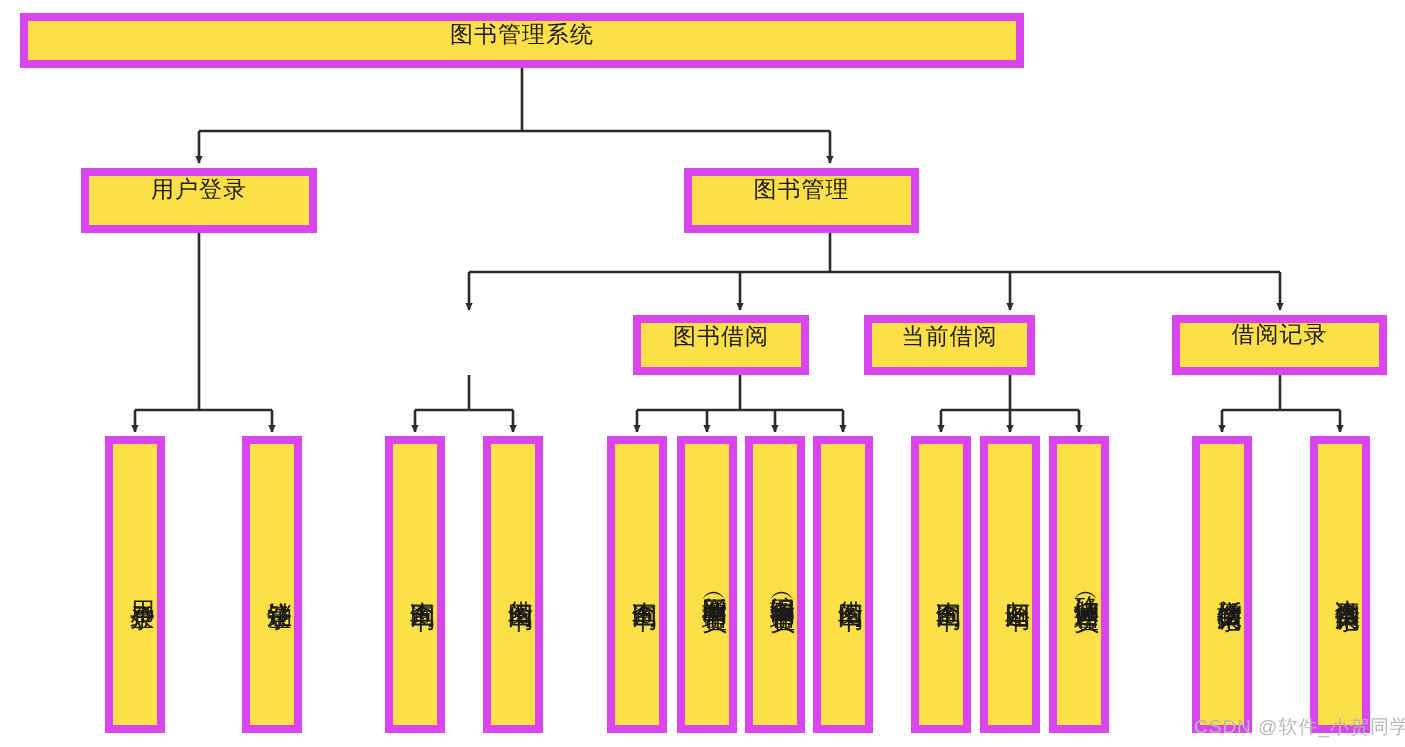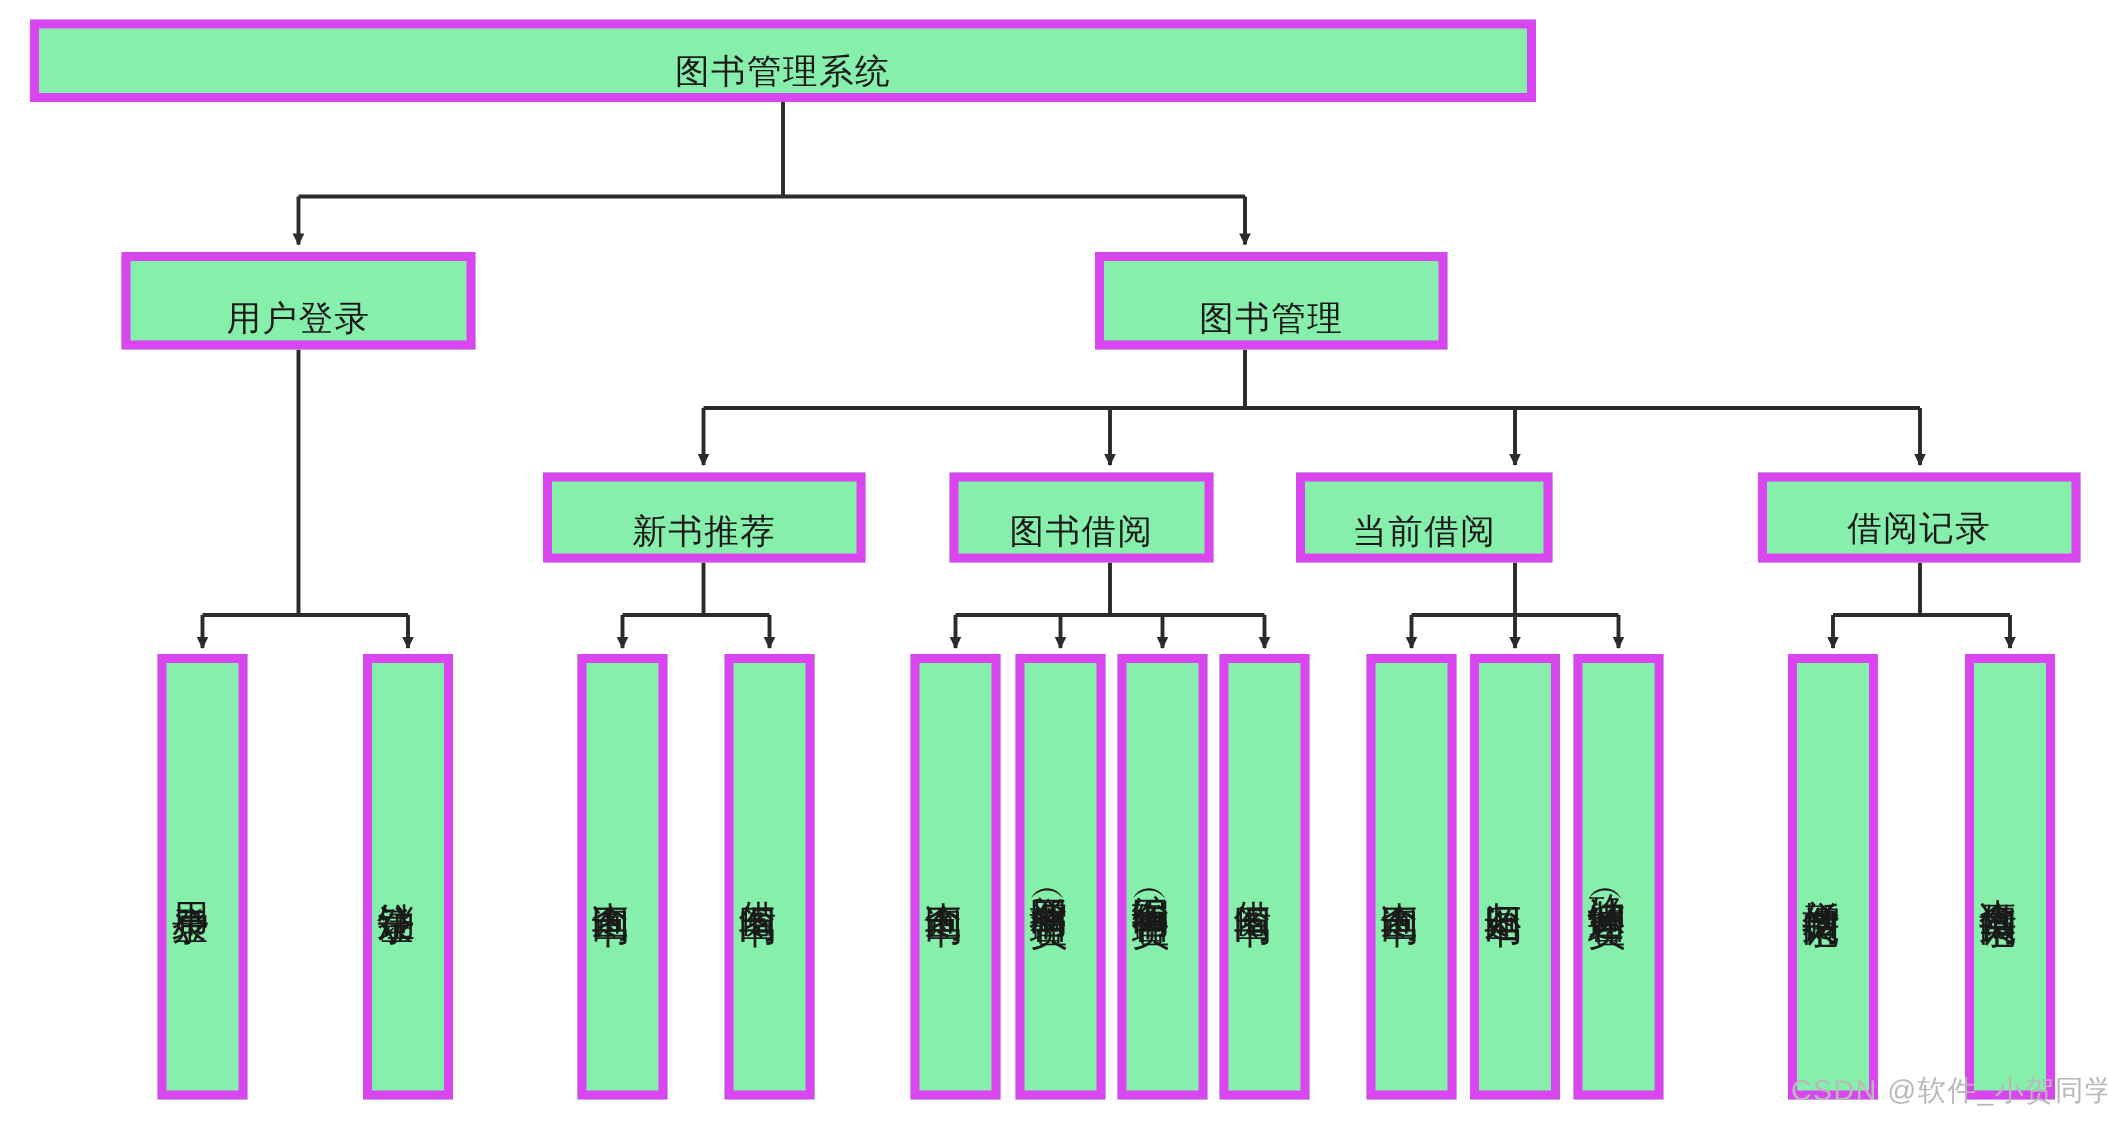--- a/index.html
+++ b/index.html
@@ -21,24 +21,24 @@
     position: absolute;
     left: 0;
     top: 0;
     width: 1405px;
     height: 747px;
     pointer-events: none;
   }
   .node {
     position: absolute;
     box-sizing: border-box;
-    background: #86efac;
-    border: 6px solid #d946ef;
+    background: #fde047;
+    border: 8px solid #d946ef;
     display: flex;
-    align-items: flex-end;
+    align-items: flex-start;
     justify-content: center;
     text-align: center;
     color: #1a1a1a;
   }
   .node.horiz {
     font-size: 23px;
     letter-spacing: 1px;
     line-height: 1.2;
   }
   .node.vert {
@@ -119,27 +119,24 @@
     </g>
   </svg>
 
   <div class="node horiz" style="left:20px; top:13px; width:1004px; height:55px;">
     <span>图书管理系统</span>
   </div>
 
   <div class="node horiz" style="left:81px; top:168px; width:236px; height:65px;">
     <span>用户登录</span>
   </div>
-  <div class="node horiz" style="left:730px; top:168px; width:235px; height:65px;">
+  <div class="node horiz" style="left:684px; top:168px; width:235px; height:65px;">
     <span>图书管理</span>
   </div>
 
-  <div class="node horiz" style="left:362px; top:315px; width:215px; height:60px;">
-    <span>新书推荐</span>
-  </div>
   <div class="node horiz" style="left:633px; top:315px; width:176px; height:60px;">
     <span>图书借阅</span>
   </div>
   <div class="node horiz" style="left:864px; top:315px; width:171px; height:60px;">
     <span>当前借阅</span>
   </div>
   <div class="node horiz" style="left:1172px; top:315px; width:215px; height:60px;font-family:Liberation Mono, monospace;">
     <span>借阅记录</span>
   </div>
 

